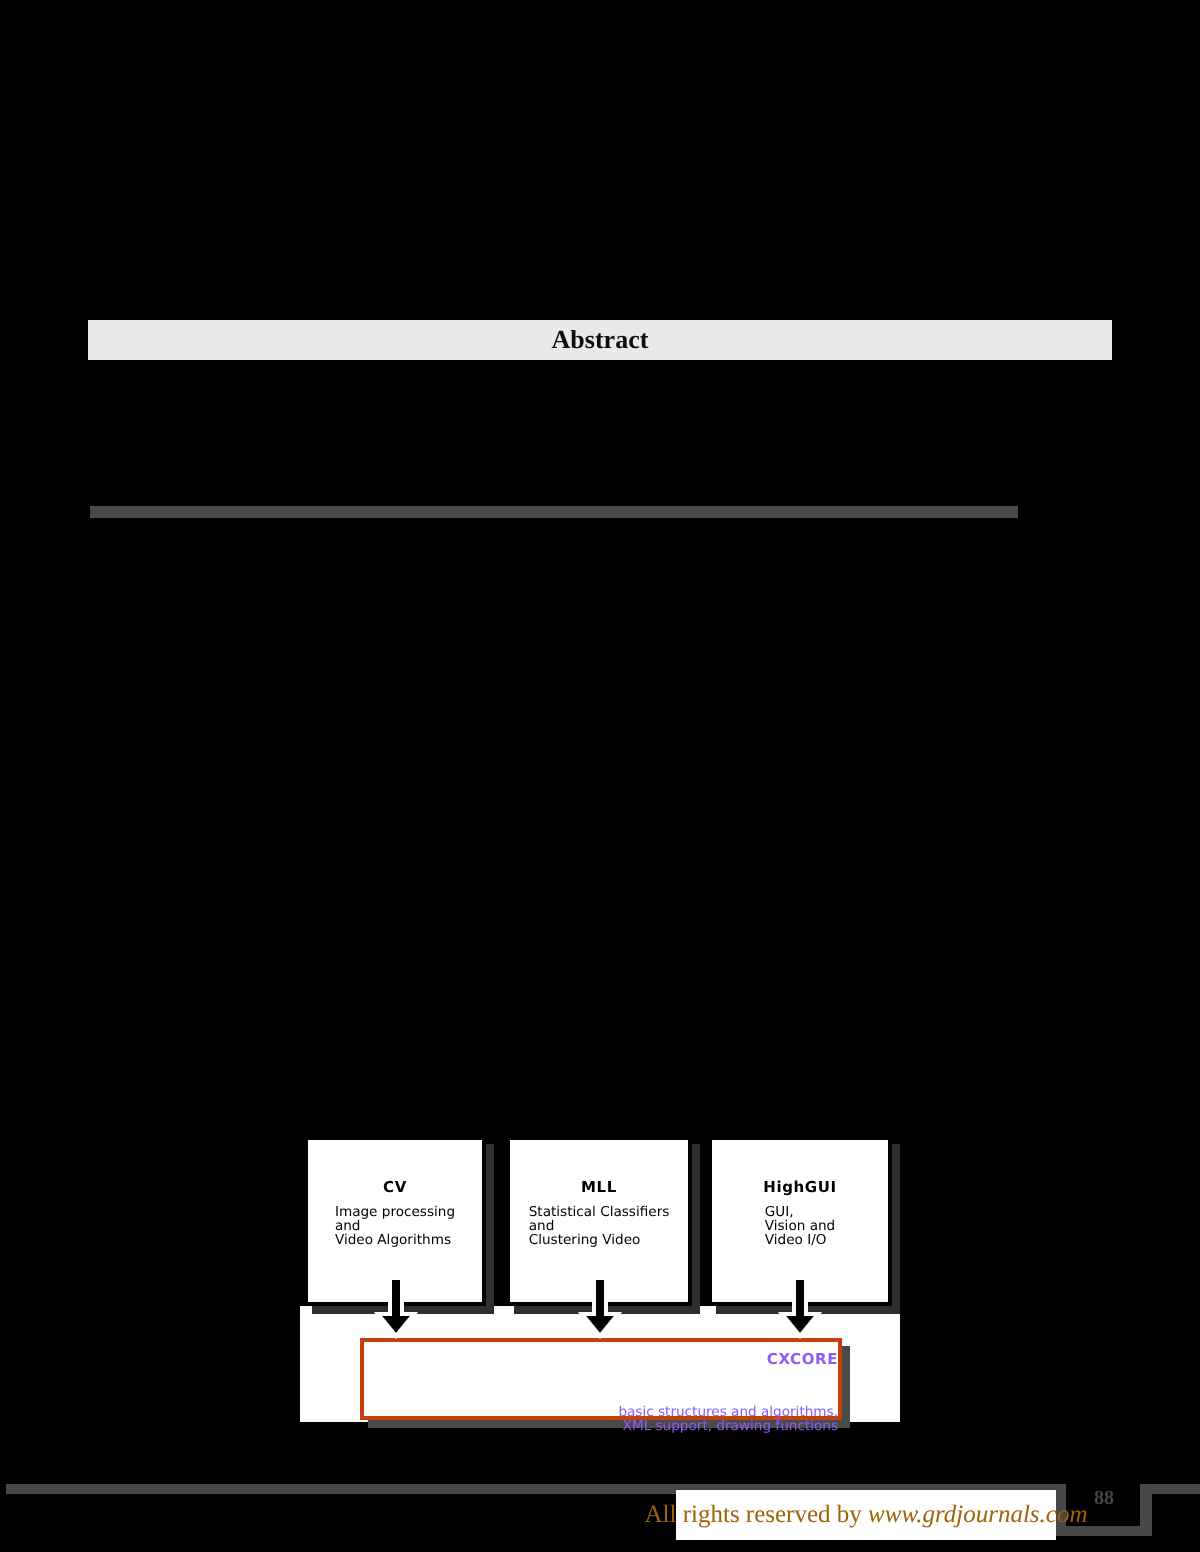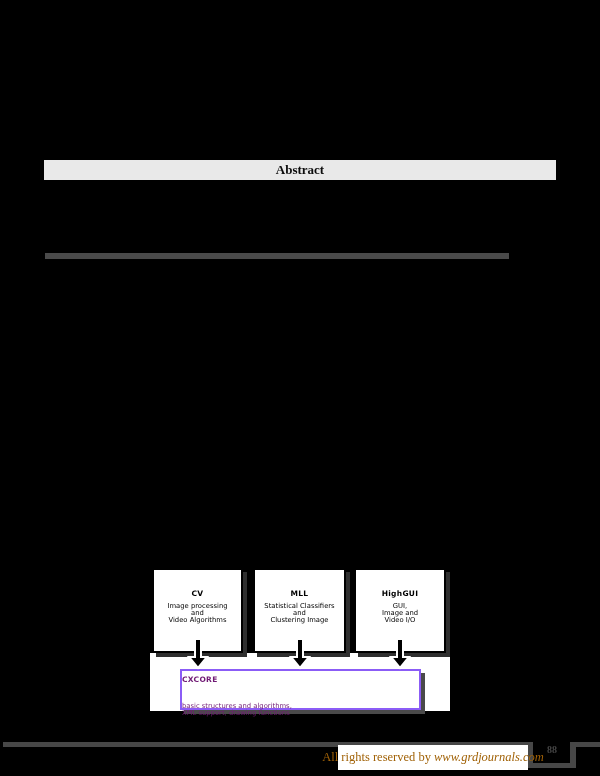--- a/index.html
+++ b/index.html
@@ -20,33 +20,33 @@
     position:absolute;left:45px;top:253px;width:464px;height:6px;background:#4a4a4a;
   }
   
   .diagram{position:absolute;left:0;top:0;width:600px;height:776px;pointer-events:none;}
   .diagram-base{
     position:absolute;left:150px;top:653px;width:300px;height:58px;background:#ffffff;
   }
   .module-box{
     position:absolute;top:568px;height:85px;box-sizing:border-box;
     background:#ffffff;border:2px solid #000000;box-shadow:4px 4px 0 #2f2f2f;
-    display:flex;flex-direction:column;align-items:center;text-align:center;color:#000;
+    display:flex;flex-direction:column;align-items:center;color:#000;
   }
   .module-box.cv{left:152px;width:91px;}
   .module-box.mll{left:253px;width:93px;}
   .module-box.highgui{left:354px;width:92px;}
   .module-box .title{margin-top:19px;font-size:7.5px;font-weight:bold;letter-spacing:.3px;}
   .module-box .body{margin-top:5px;font-size:6.8px;line-height:7px;}
   .arrow{position:absolute;top:638px;width:22px;height:32px;z-index:3;}
   .arrow.a1{left:187px;} .arrow.a2{left:289px;} .arrow.a3{left:389px;}
   .core-box{
     position:absolute;left:180px;top:669px;width:241px;height:41px;box-sizing:border-box;
-    background:#ffffff;border:2px solid #8b5cf6;box-shadow:4px 4px 0 #4a4a4a;
-    text-align:left;color:#701a75;z-index:2;
+    background:#ffffff;border:2px solid #c2410c;box-shadow:4px 4px 0 #4a4a4a;
+    text-align:right;color:#8b5cf6;z-index:2;
   }
   .core-box .title{margin-top:4px;font-size:7.5px;font-weight:bold;letter-spacing:.3px;}
   .core-box .body{margin-top:19px;font-size:6.8px;line-height:7px;}
   
   .footer-rule-left{position:absolute;left:3px;top:742px;width:524px;height:5px;background:#474747;}
   .footer-rule-right{position:absolute;left:570px;top:742px;width:30px;height:5px;background:#474747;}
   .notch-left{position:absolute;left:527px;top:742px;width:6px;height:26px;background:#474747;}
   .notch-right{position:absolute;left:570px;top:742px;width:6px;height:26px;background:#474747;}
   .notch-bottom{position:absolute;left:527px;top:763px;width:49px;height:5px;background:#474747;}
   .page-number{
@@ -82,29 +82,29 @@
         <div>and</div>
         <div>Video Algorithms</div>
       </div>
     </div>
 
     <div class="module-box mll">
       <div class="title">MLL</div>
       <div class="body">
         <div>Statistical Classifiers</div>
         <div>and</div>
-        <div>Clustering Image</div>
+        <div>Clustering Video</div>
       </div>
     </div>
 
     <div class="module-box highgui">
       <div class="title">HighGUI</div>
       <div class="body">
         <div>GUI,</div>
-        <div>Image and</div>
+        <div>Vision and</div>
         <div>Video I/O</div>
       </div>
     </div>
 
     <svg class="arrow a1" viewBox="0 0 22 32">
       <path d="M8 1 H14 V19 H20 L11 30 L2 19 H8 Z" fill="#000000" stroke="#ffffff" stroke-width="2"></path>
     </svg>
     <svg class="arrow a2" viewBox="0 0 22 32">
       <path d="M8 1 H14 V19 H20 L11 30 L2 19 H8 Z" fill="#000000" stroke="#ffffff" stroke-width="2"></path>
     </svg>

